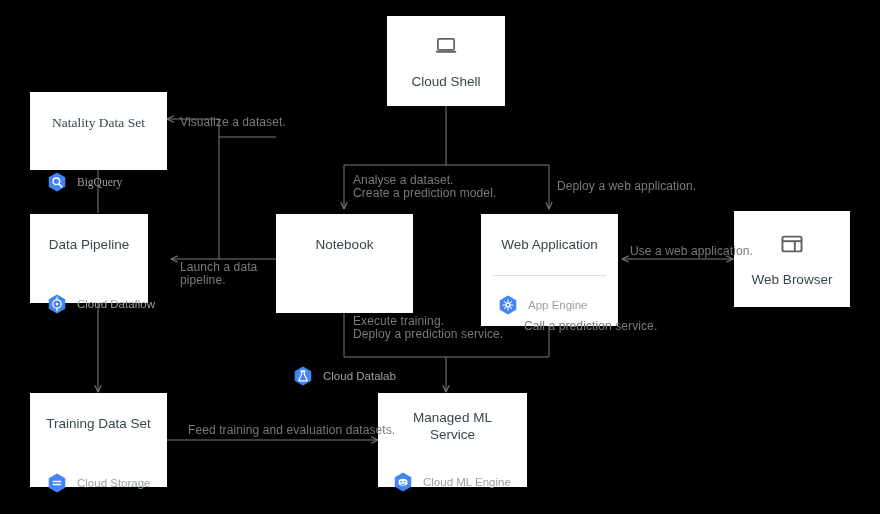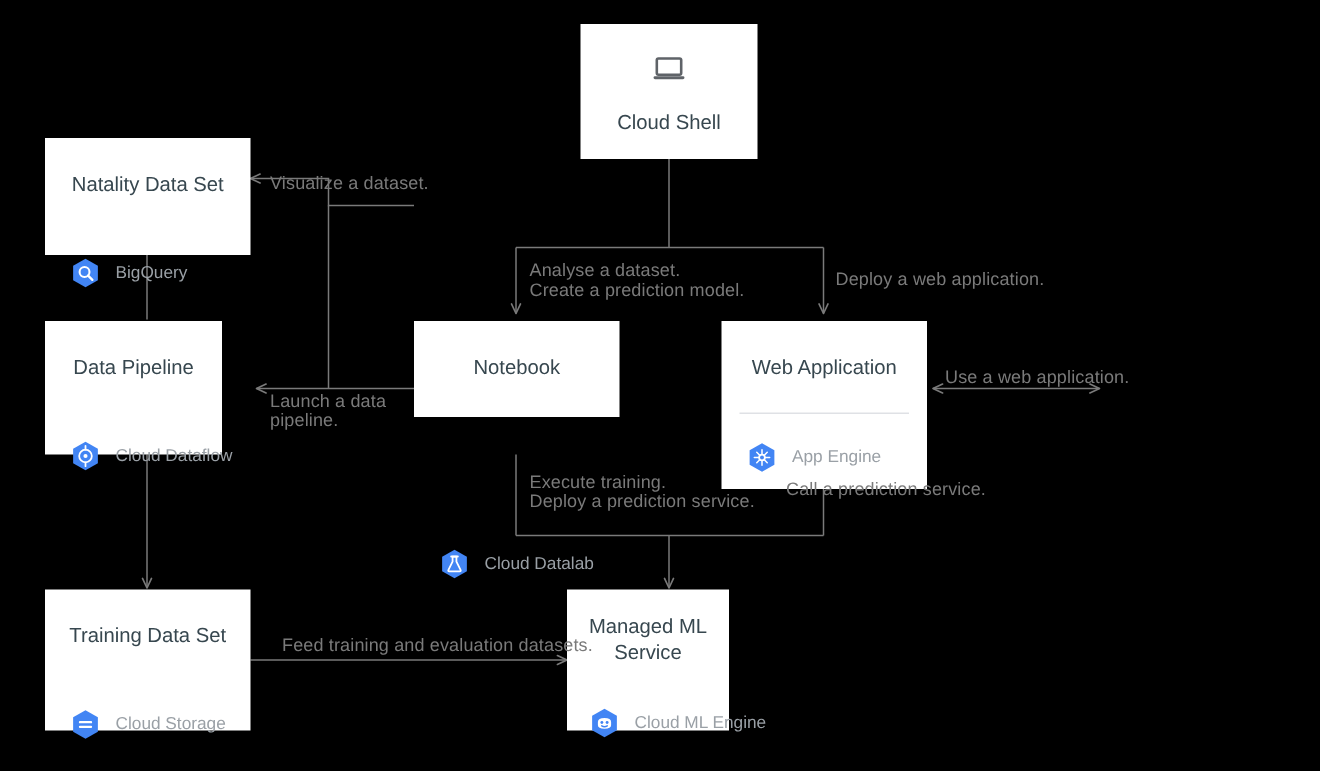--- a/index.html
+++ b/index.html
@@ -141,21 +141,21 @@
   <div class="node plain" style="left:387px; top:16px; width:118px; height:90px;">
     <span class="glyph-icon">
       <svg viewBox="0 0 24 24" width="26" height="26">
         <rect x="4.5" y="5.5" width="15" height="10" rx="1" fill="none" stroke="#5f6368" stroke-width="1.6"></rect>
         <rect x="2.5" y="16.4" width="19" height="1.9" rx="0.9" fill="#5f6368"></rect>
       </svg>
     </span>
     <div class="node-title">Cloud Shell</div>
   </div>
 
-  <div class="node service" style="left:30px; top:92px; width:137px; height:78px;">
+  <div class="node service" style="left:30px; top:92px; width:137px; height:78px;font-family:Liberation Serif, serif;">
     <div class="node-title">Natality Data Set</div>
     <div class="node-divider"></div>
     <div class="node-sub">
       <span class="gicon">
         <svg viewBox="0 0 24 24" width="22" height="22">
           <path d="M12 1.6 L21 6.8 L21 17.2 L12 22.4 L3 17.2 L3 6.8 Z" fill="#4285f4"></path>
           <circle cx="11.3" cy="11.3" r="3.6" fill="none" stroke="#ffffff" stroke-width="1.5"></circle>
           <path d="M13.9 13.9 L17 17" stroke="#ffffff" stroke-width="1.7" stroke-linecap="round"></path>
         </svg>
       </span>
@@ -172,21 +172,21 @@
           <path d="M12 1.6 L21 6.8 L21 17.2 L12 22.4 L3 17.2 L3 6.8 Z" fill="#4285f4"></path>
           <circle cx="12" cy="12" r="4.6" fill="none" stroke="#ffffff" stroke-width="1.3"></circle>
           <circle cx="12" cy="12" r="1.5" fill="#ffffff"></circle>
           <path d="M12 7.4 L12 4.6 M12 16.6 L12 19.4" stroke="#ffffff" stroke-width="1.3" stroke-linecap="round"></path>
         </svg>
       </span>
       <span class="node-sub-label">Cloud Dataflow</span>
     </div>
   </div>
 
-  <div class="node service" style="left:276px; top:214px; width:137px; height:64px;gap:36px;">
+  <div class="node service" style="left:276px; top:214px; width:137px; height:99px;gap:36px;">
     <div class="node-title">Notebook</div>
     <div class="node-divider"></div>
     <div class="node-sub">
       <span class="gicon">
         <svg viewBox="0 0 24 24" width="22" height="22">
           <path d="M12 1.6 L21 6.8 L21 17.2 L12 22.4 L3 17.2 L3 6.8 Z" fill="#4285f4"></path>
           <path d="M10.6 6.6 L10.6 10.2 L7.6 16.2 Q7.1 17.3 8.3 17.3 L15.7 17.3 Q16.9 17.3 16.4 16.2 L13.4 10.2 L13.4 6.6 Z" fill="none" stroke="#ffffff" stroke-width="1.3" stroke-linejoin="round"></path>
           <path d="M9.6 6.6 L14.4 6.6" stroke="#ffffff" stroke-width="1.4" stroke-linecap="round"></path>
         </svg>
       </span>
@@ -203,36 +203,46 @@
           <path d="M12 1.6 L21 6.8 L21 17.2 L12 22.4 L3 17.2 L3 6.8 Z" fill="#4285f4"></path>
           <circle cx="12" cy="12" r="2.1" fill="none" stroke="#ffffff" stroke-width="1.3"></circle>
           <path d="M12 9.9 L12 6.4 M12 14.1 L12 17.6 M9.9 12 L6.4 12 M14.1 12 L17.6 12
                    M10.5 10.5 L8.2 8.2 M13.5 13.5 L15.8 15.8 M13.5 10.5 L15.8 8.2 M10.5 13.5 L8.2 15.8" stroke="#ffffff" stroke-width="1.1" stroke-linecap="round"></path>
         </svg>
       </span>
       <span class="node-sub-label">App Engine</span>
     </div>
   </div>
 
+  <div class="node plain" style="left:734px; top:211px; width:116px; height:96px;">
+    <span class="glyph-icon">
+      <svg viewBox="0 0 24 24" width="26" height="26">
+        <rect x="3.2" y="5.2" width="17.6" height="13.6" rx="1.6" fill="none" stroke="#5f6368" stroke-width="1.8"></rect>
+        <path d="M3.2 9.4 L20.8 9.4" stroke="#5f6368" stroke-width="1.8"></path>
+        <path d="M14.6 9.4 L14.6 18.8" stroke="#5f6368" stroke-width="1.8"></path>
+      </svg>
+    </span>
+    <div class="node-title">Web Browser</div>
+  </div>
 
   <div class="node service" style="left:30px; top:393px; width:137px; height:94px;">
     <div class="node-title">Training Data Set</div>
     <div class="node-divider"></div>
     <div class="node-sub">
       <span class="gicon">
         <svg viewBox="0 0 24 24" width="22" height="22">
           <path d="M12 1.6 L21 6.8 L21 17.2 L12 22.4 L3 17.2 L3 6.8 Z" fill="#4285f4"></path>
           <path d="M8 10.3 L16 10.3 M8 13.7 L16 13.7" stroke="#ffffff" stroke-width="1.7" stroke-linecap="round"></path>
         </svg>
       </span>
       <span class="node-sub-label">Cloud Storage</span>
     </div>
   </div>
 
-  <div class="node service" style="left:378px; top:393px; width:108px; height:94px;">
+  <div class="node service" style="left:378px; top:393px; width:149px; height:94px;">
     <div class="node-title" style="white-space:pre-line; margin-top:16px;">Managed ML
 Service</div>
     <div class="node-divider" style="margin-top:16px;"></div>
     <div class="node-sub" style="padding-left:14px;margin-top:12px;">
       <span class="gicon">
         <svg viewBox="0 0 24 24" width="22" height="22">
           <path d="M12 1.6 L21 6.8 L21 17.2 L12 22.4 L3 17.2 L3 6.8 Z" fill="#4285f4"></path>
           <path d="M7.2 11.2 Q7.2 8.4 12 8.4 Q16.8 8.4 16.8 11.2 L16.8 13.4 Q16.8 16.1 12 16.1
                    Q7.2 16.1 7.2 13.4 Z" fill="#ffffff"></path>
           <circle cx="10.1" cy="11.6" r="1.05" fill="#4285f4"></circle>

